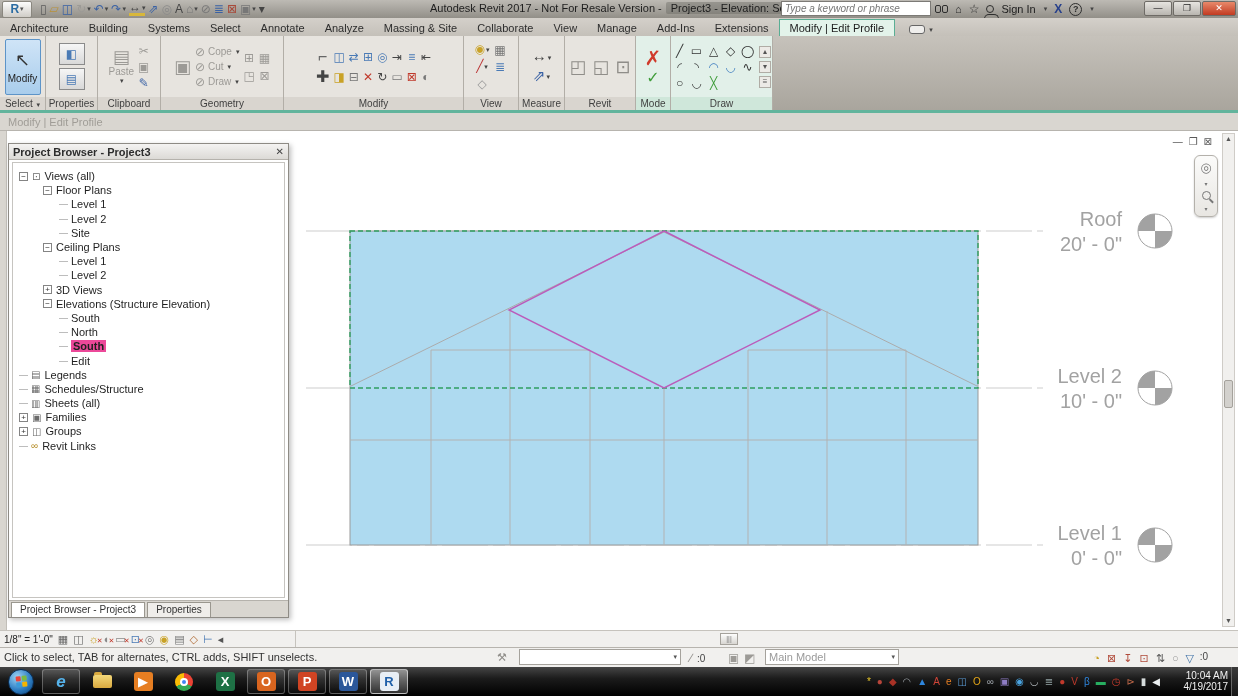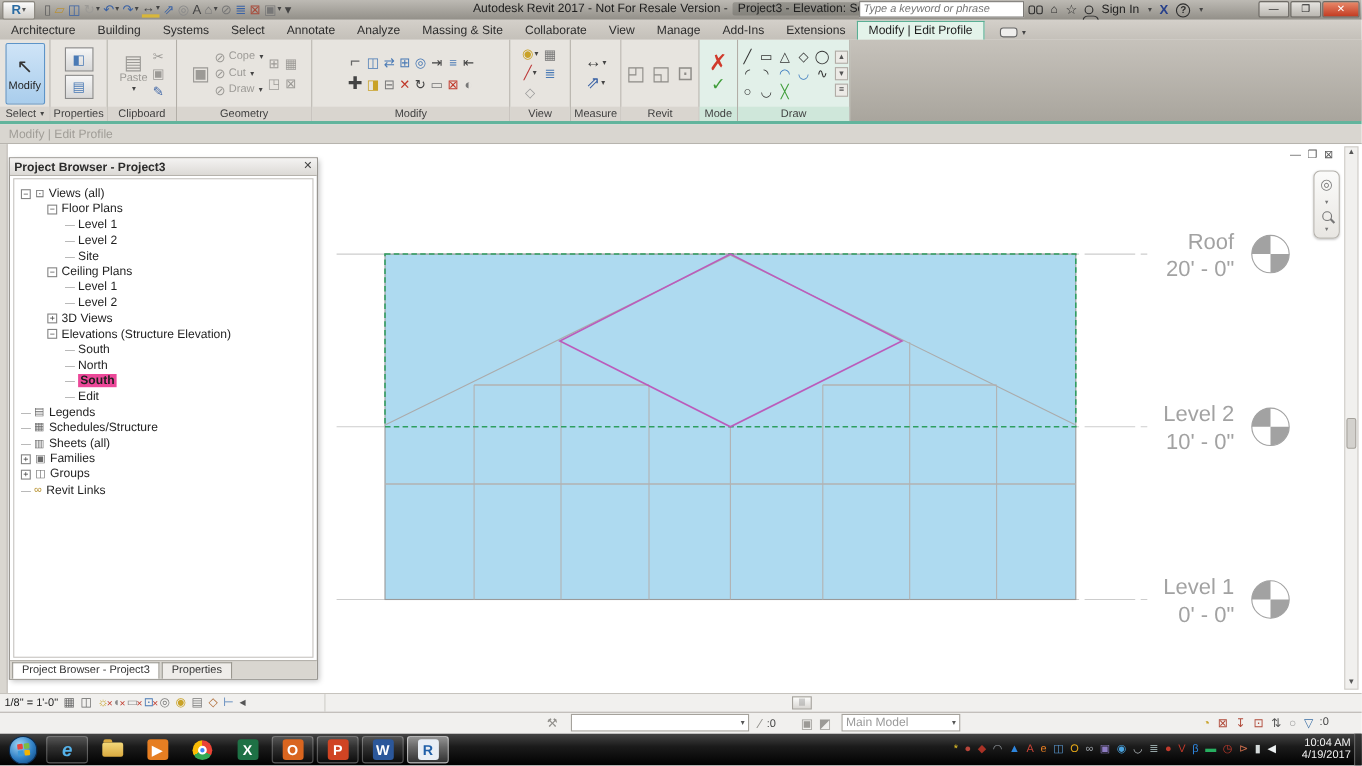--- a/index.html
+++ b/index.html
@@ -114,21 +114,21 @@
   .hstrip { flex:1; position:relative; background:#f1f0ee;}
   .hgrip { position:absolute; left:424px; top:2px; width:18px; height:12px; border:1px solid #a5a29c; background:linear-gradient(#fdfdfc,#d8d6d2); text-align:center; line-height:10px; font-size:7px; color:#777;}
 
   
   .statusbar { height:20px; flex:0 0 20px; background:#f1f0ee; border-top:1px solid #b7b4ae; position:relative; font-size:11px; color:#333;}
   .prompt { position:absolute; left:4px; top:3px;}
   .sb-worker { position:absolute; left:497px; top:3px; color:#8f8d89; font-size:11px;}
   .sb-combo { position:absolute; height:16px; top:1px; background:#fff; border:1px solid #a5a29c; display:flex; align-items:center; justify-content:space-between; padding:0 3px; color:#9a9a9a;}
   .sb-combo .dd { font-size:7px; color:#555;}
   .combo1 { left:519px; width:162px;}
-  .combo2 { left:765px; width:108px;}
+  .combo2 { left:765px; width:134px;}
   .sb-small { position:absolute; top:3px; display:flex; gap:5px; align-items:center;}
   .sb-count { font-size:10px; color:#444;}
   .sb-right { position:absolute; right:44px; top:3px; display:flex; gap:7px; align-items:center;}
   .sb-right .ric { font-size:11px;}
 
   
   .taskbar { height:29px; flex:0 0 29px; background:linear-gradient(#454545,#1b1b1b 40%,#000); display:flex; align-items:center; position:relative;}
   .startorb { width:26px; height:26px; margin-left:8px; border-radius:50%; background:radial-gradient(circle at 35% 30%, #9fd4f5, #2f7fc4 55%, #0a3e74); border:1px solid #0a2c52; display:flex; align-items:center; justify-content:center;}
   .winflag { width:11px; height:11px; display:grid; grid-template-columns:1fr 1fr; grid-template-rows:1fr 1fr; gap:1px; transform:rotate(-6deg);}
   .winflag i { border-radius:1px;}
@@ -558,20 +558,21 @@
         <span class="ric" style="color: rgb(74, 122, 181);">⊢</span>
         <span class="ric" style="color: rgb(85, 85, 85);">◂</span>
       </span>
   </div>
   <div class="hstrip">
     <div class="hgrip">|||</div>
   </div>
 </div>
 
 <div class="statusbar">
+  <span class="prompt">Click to select, TAB for alternates, CTRL adds, SHIFT unselects.</span>
   <span class="sb-worker">⚒</span>
   <div class="sb-combo combo1">
       <span></span>
       <span class="dd">▾</span>
     </div>
   <div class="sb-small" style="left:690px;">
     <span class="ric" style="color:#8f8d89;">∕</span>
     <span class="sb-count">:0</span>
   </div>
   <div class="sb-small" style="left:728px;">

